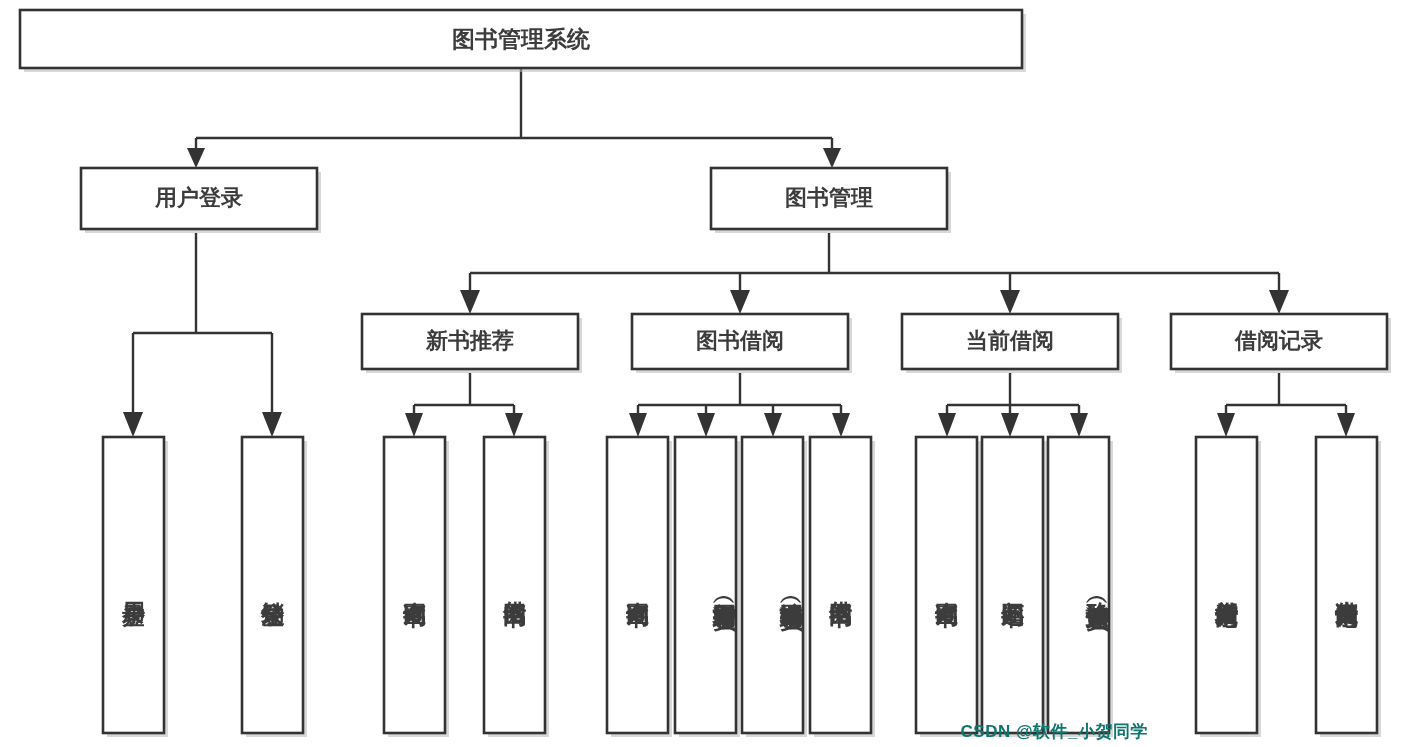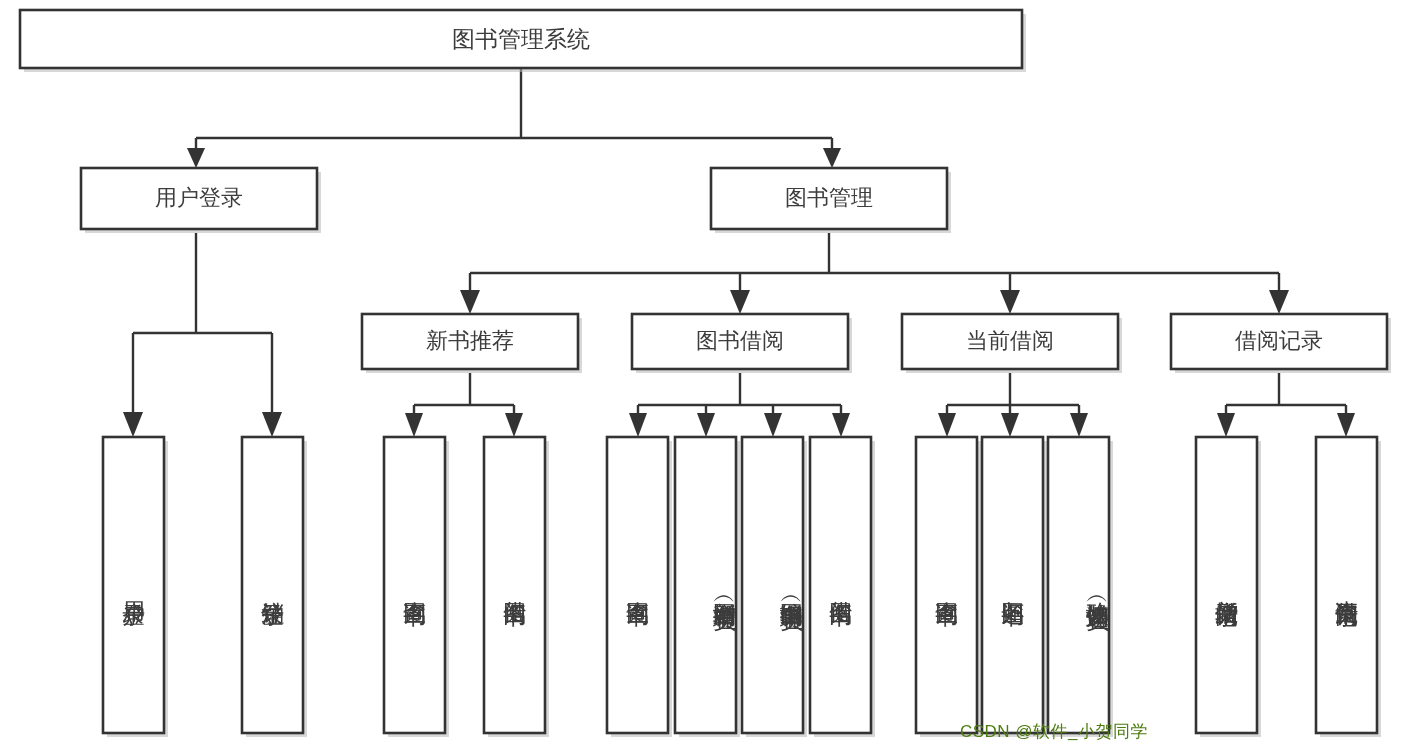--- a/index.html
+++ b/index.html
@@ -1,21 +1,21 @@
 <!DOCTYPE html>
 <html><head>
 <meta charset="utf-8">
 <style>
   html,body{margin:0;padding:0;background:#ffffff;}
   body{
     width:1405px;height:747px;
     font-family:"Liberation Sans","DejaVu Sans",sans-serif;
     overflow:hidden;
   }
-  #diagram-root{position:relative;width:1154px;height:747px;background:#fff;}
+  #diagram-root{position:relative;width:1154px;height:747px;background:#fff;font-weight:bold;}
   svg.canvas{position:absolute;left:0;top:0;width:1405px;height:747px;}
 
   .node-rect{fill:#ffffff;stroke:#333333;stroke-width:2.6;}
   .node-rect-shadow{fill:#b8b8b8;opacity:.55;stroke:none;}
   .edge{stroke:#333333;stroke-width:2.4;fill:none;}
   .arrow-head{fill:#333333;stroke:none;}
 
   .node-label{
     fill:#3c3c3c;
     font-family:"Liberation Sans","DejaVu Sans",sans-serif;
@@ -38,21 +38,21 @@
     writing-mode:vertical-rl;
     text-orientation:upright;
     white-space:nowrap;
     pointer-events:none;
   }
   .watermark{
     position:absolute;
     right:6px;
     bottom:4px;
     font-size:17px;
-    color:#4d7c0f;
+    color:#0f766e;
     font-family:"Liberation Sans","DejaVu Sans",sans-serif;
     white-space:nowrap;
     letter-spacing:.5px;
   }
 </style>
 </head>
 <body>
 
 <div id="diagram-root">
 

